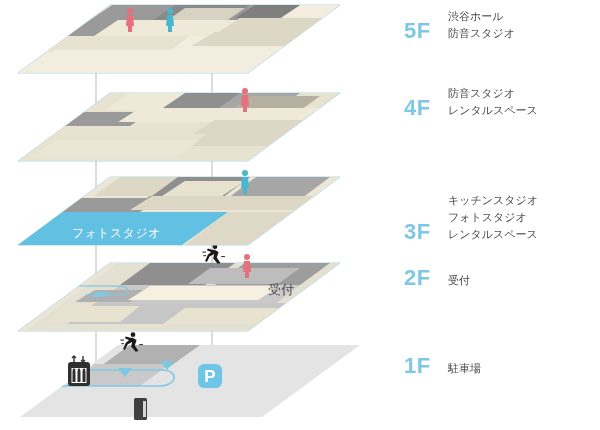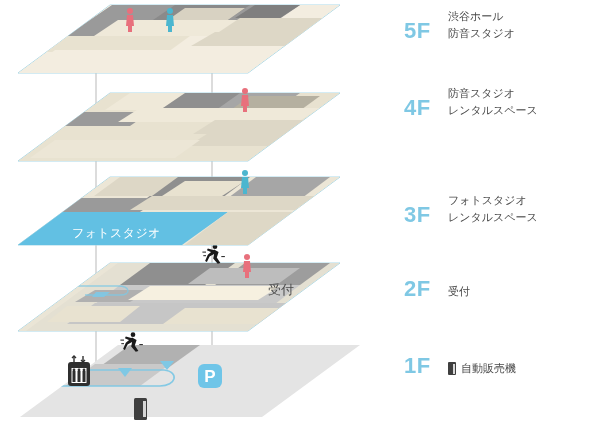--- a/index.html
+++ b/index.html
@@ -327,36 +327,34 @@
       <div class="legend-floor">4F</div>
       <div class="legend-names">
         <div>防音スタジオ</div>
         <div>レンタルスペース</div>
       </div>
     </div>
 
     <div class="legend-row" style="top:190px">
       <div class="legend-floor">3F</div>
       <div class="legend-names">
+        <div>キッチンスタジオ</div>
         <div>フォトスタジオ</div>
         <div>レンタルスペース</div>
       </div>
     </div>
 
-    <div class="legend-row" style="top:277px">
+    <div class="legend-row" style="top:266px">
       <div class="legend-floor">2F</div>
       <div class="legend-names">
         <div>受付</div>
       </div>
     </div>
 
     <div class="legend-row" style="top:354px">
       <div class="legend-floor">1F</div>
       <div class="legend-names">
-        <div class="legend-sub">
-          <span class="vm-chip"></span>
-          <span>自動販売機</span>
-        </div>
+        <div>駐車場</div>
       </div>
     </div>
 
   </div>
 </div>
 
 </body></html>

